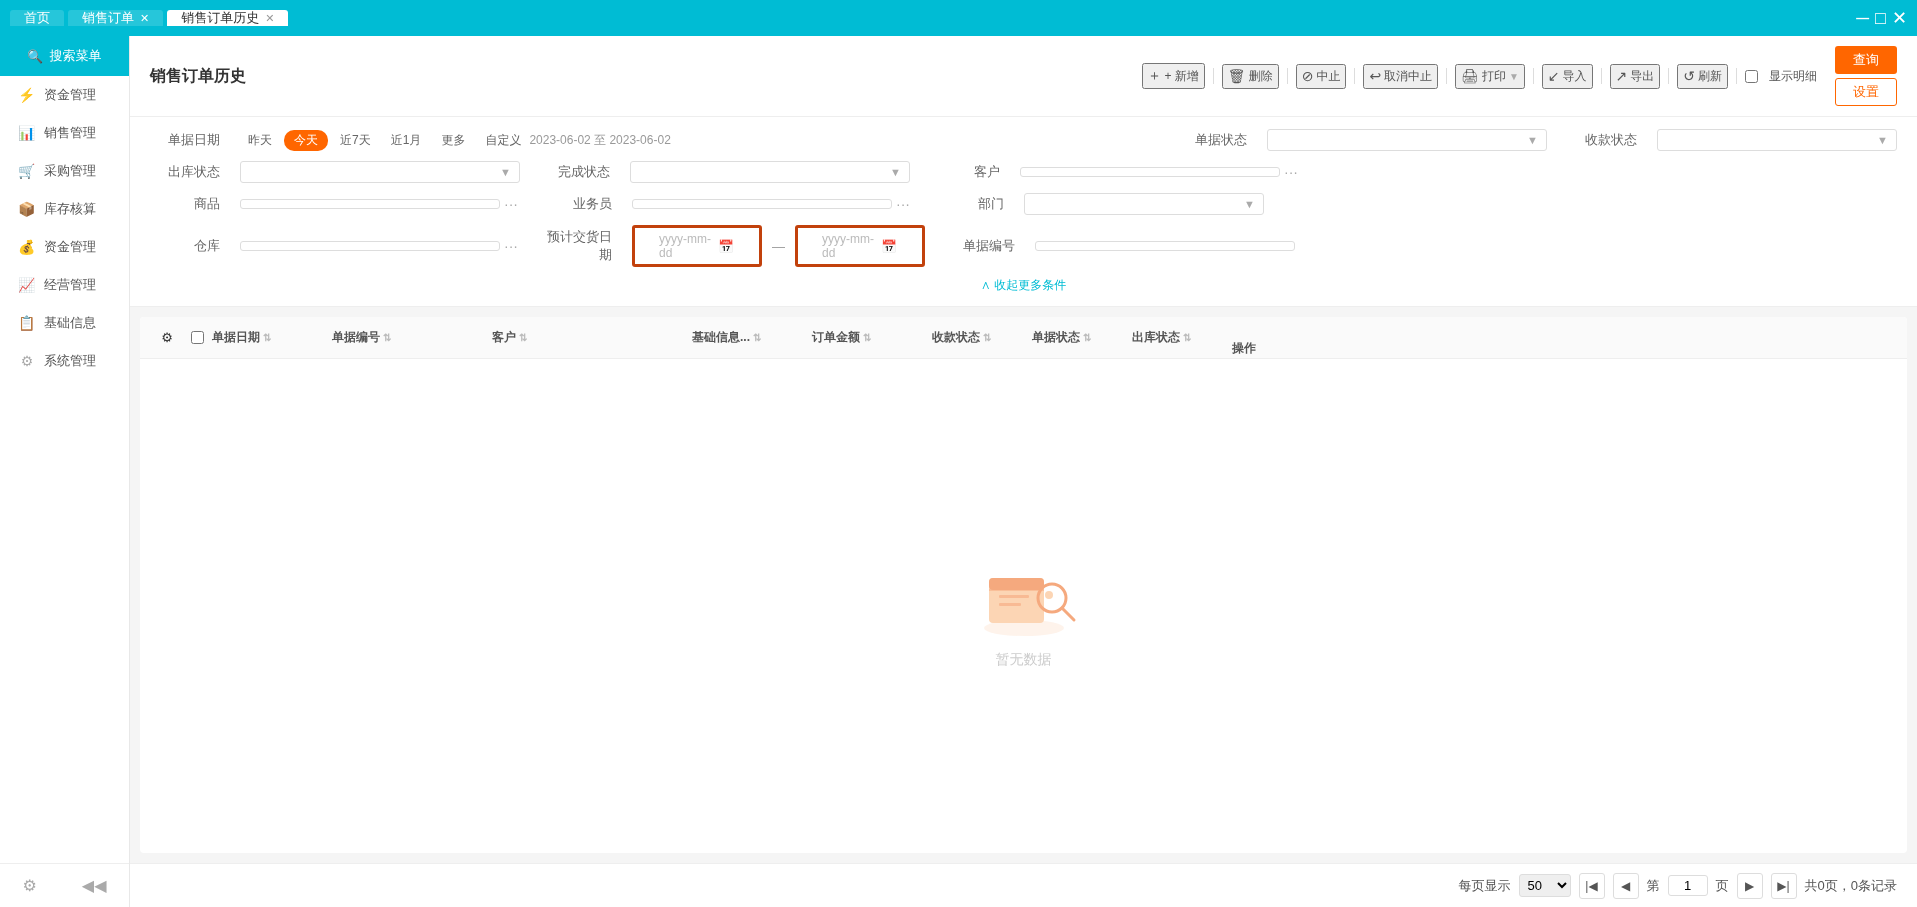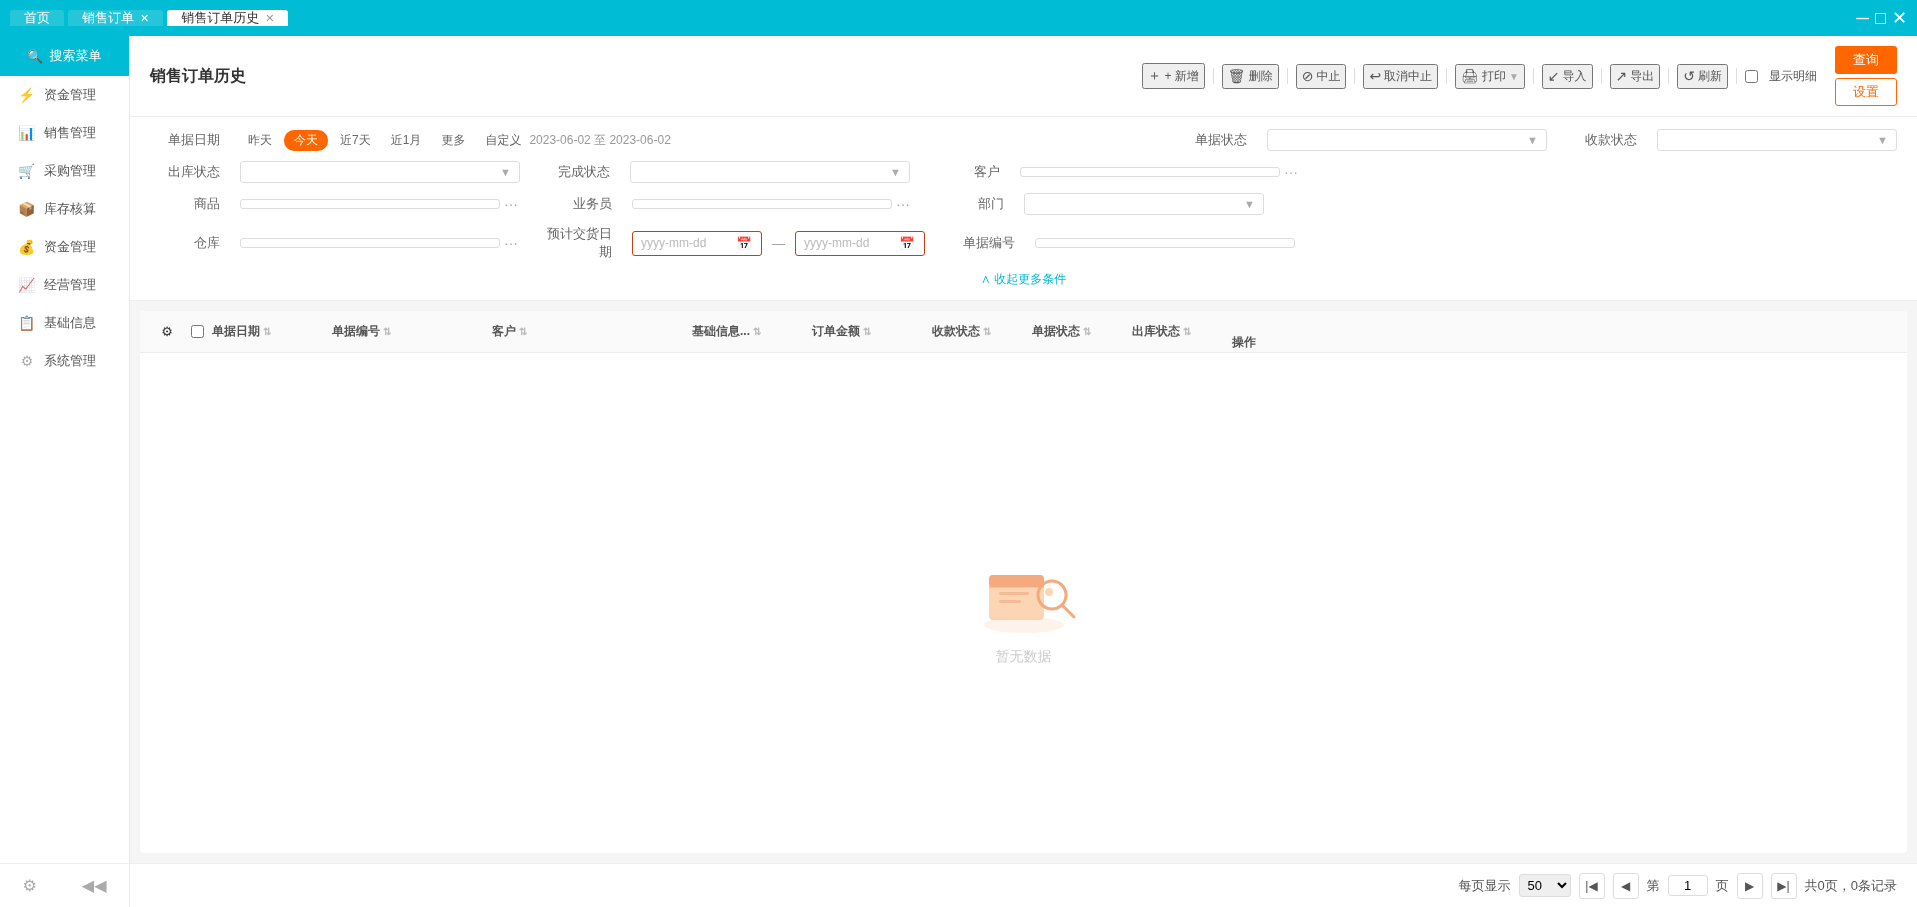--- a/index.html
+++ b/index.html
@@ -47,21 +47,21 @@
     .filter-label { width: 70px; text-align: right; color: #666; font-size: 13px; flex-shrink: 0; }
     .filter-field { display: flex; align-items: center; flex: 1; }
     .date-tabs { display: flex; align-items: center; gap: 4px; }
     .date-tab { padding: 2px 8px; border-radius: 3px; cursor: pointer; font-size: 12px; color: #666; }
     .date-tab.active { background: #ff6600; color: #fff; border-radius: 10px; padding: 2px 10px; }
     .date-range { font-size: 12px; color: #999; }
     .select-field { border: 1px solid #ddd; border-radius: 3px; padding: 4px 8px; min-width: 200px; display: flex; align-items: center; justify-content: space-between; background: #fff; cursor: pointer; font-size: 13px; color: #999; }
     .select-field .arrow { color: #aaa; font-size: 11px; }
     .input-field { border: 1px solid #ddd; border-radius: 3px; padding: 4px 8px; min-width: 200px; font-size: 13px; color: #999; background: #fff; }
     .dots-btn { color: #aaa; cursor: pointer; font-size: 14px; padding: 0 4px; }
-    .date-input { border: 1px solid #c2410c; border-radius: 3px; padding: 4px 8px; width: 130px; font-size: 13px; color: #bbb; display: flex; align-items: center; justify-content: space-between; }
+    .date-input { border: 3px solid #c2410c; border-radius: 3px; padding: 4px 24px; width: 130px; font-size: 13px; color: #bbb; display: flex; align-items: center; justify-content: space-between; }
     .date-sep { color: #999; margin: 0 6px; }
     .cal-icon { color: #aaa; font-size: 13px; }
     .collapse-bar { text-align: center; color: #00bcd4; font-size: 12px; cursor: pointer; margin-top: 4px; }
 
     
     .table-area { flex: 1; background: #fff; margin: 10px; border-radius: 4px; overflow: hidden; display: flex; flex-direction: column; }
     .table-header { display: flex; align-items: center; background: #fafafa; border-bottom: 1px solid #eee; padding: 8px 12px; height: 42px; flex-shrink: 0; }
     .table-col { display: flex; align-items: center; gap: 3px; color: #555; font-size: 12px; font-weight: bold; cursor: pointer; }
     .table-col .sort-icon { font-size: 10px; color: #bbb; }
     .table-settings { width: 30px; display: flex; align-items: center; justify-content: center; }

